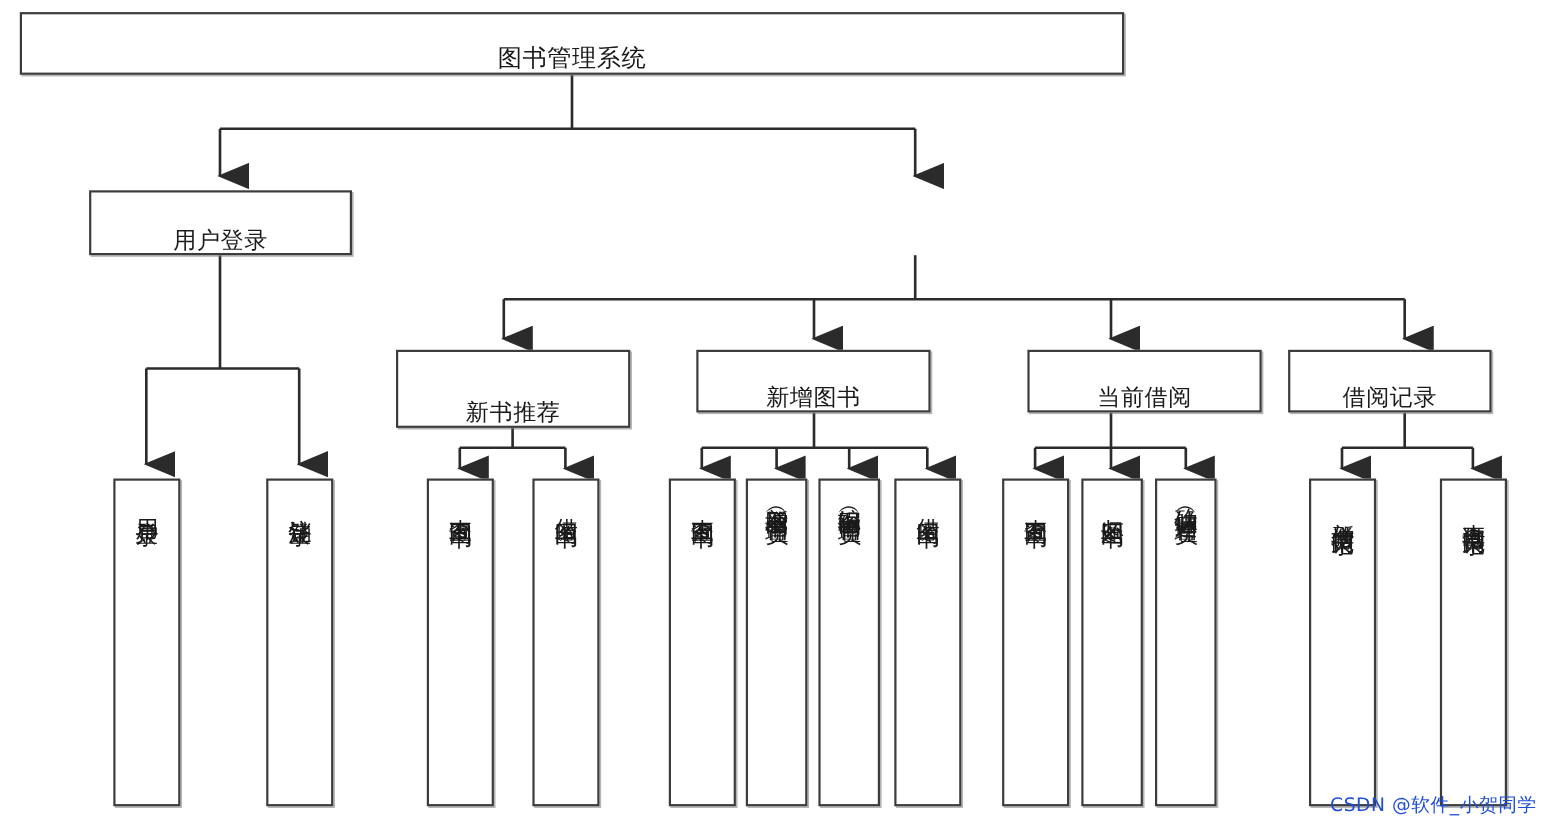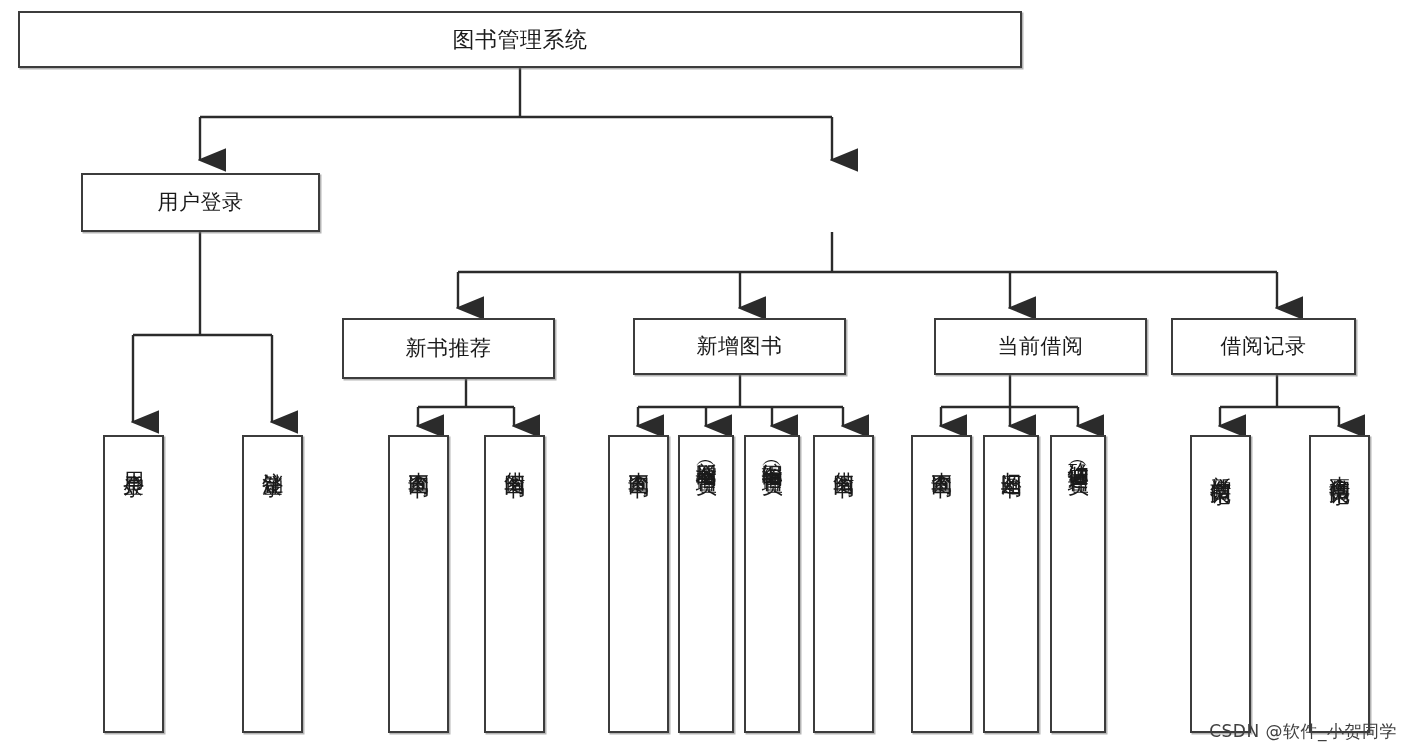--- a/index.html
+++ b/index.html
@@ -26,21 +26,21 @@
     height: 747px;
   }
   
   .node {
     position: absolute;
     box-sizing: border-box;
     background: #ffffff;
     border: 2px solid #3c3c3c;
     box-shadow: 1.5px 1.5px 0 0 rgba(120,120,120,0.55);
     display: flex;
-    align-items: center;
+    align-items: flex-end;
     justify-content: center;
     color: #1a1a1a;
     z-index: 2;
   }
   .node .label {
     font-size: 21px;
     line-height: 1.15;
     letter-spacing: 0.5px;
     white-space: nowrap;
   }
@@ -61,21 +61,21 @@
     line-height: 1.45;
     letter-spacing: 2px;
     white-space: nowrap;
   }
   
   #watermark {
     position: absolute;
     right: 8px;
     bottom: 4px;
     font-size: 17px;
-    color: #404040;
+    color: #1d4ed8;
     letter-spacing: 0.5px;
     z-index: 3;
     white-space: nowrap;
   }
 </style>
 </head>
 <body>
 
 <div id="canvas">
 
@@ -131,21 +131,21 @@
 
   <div class="node root" style="left:18px; top:11px; width:1004px; height:57px;">
     <span class="label">图书管理系统</span>
   </div>
 
   <div class="node branch" style="left:81px; top:173px; width:239px; height:59px;">
     <span class="label">用户登录</span>
   </div>
 
 
-  <div class="node branch" style="left:342px; top:318px; width:213px; height:61px;">
+  <div class="node branch" style="left:360px; top:318px; width:213px; height:71px;">
     <span class="label">新书推荐</span>
   </div>
 
   <div class="node branch" style="left:633px; top:318px; width:213px; height:57px;">
     <span class="label">新增图书</span>
   </div>
 
   <div class="node branch" style="left:903px; top:318px; width:213px; height:57px;margin-left:31px;">
     <span class="label">当前借阅</span>
   </div>

